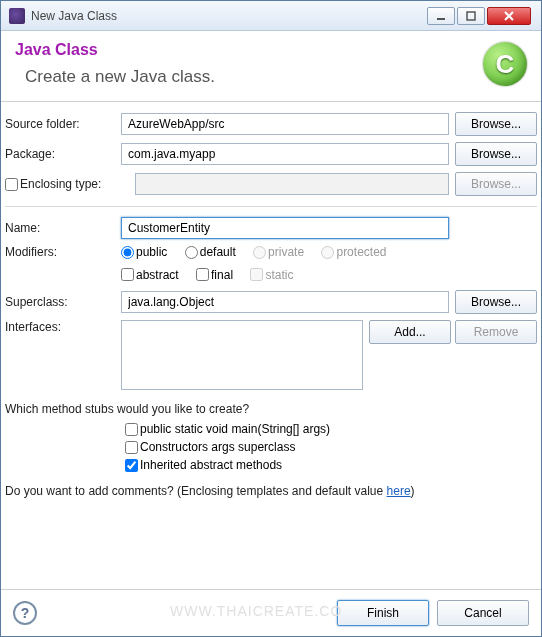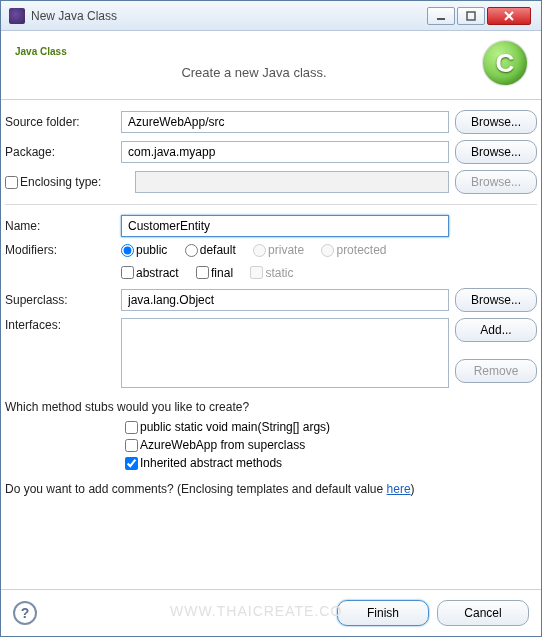--- a/index.html
+++ b/index.html
@@ -8,39 +8,39 @@
 .window { width: 542px; height: 637px; background: #fff; border: 1px solid #5a7ca0; display: flex; flex-direction: column; }
 .titlebar { height: 30px; background: linear-gradient(#f4f8fc,#dde8f5); display: flex; align-items: center; padding: 0 10px 0 8px; border-bottom: 1px solid #b8c8da; }
 .titlebar .icon { width: 16px; height: 16px; margin-right: 6px; background: radial-gradient(circle at 40% 40%, #6b4ba0, #3a2560); border-radius: 2px; }
 .titlebar .title { flex: 1; color: #444; }
 .titlebar .btn { width: 28px; height: 18px; margin-left: 2px; border: 1px solid #8aa0b8; border-radius: 2px; display: flex; align-items: center; justify-content: center; background: linear-gradient(#fdfdfd,#e3ecf6); }
 .titlebar .btn.close { background: linear-gradient(#f08080,#d02020); border-color: #a01818; color: #fff; width: 44px; }
 .titlebar .btn svg { stroke: #555; }
 
 .banner { background: #fff; padding: 10px 14px 14px; display: flex; align-items: center; border-bottom: 1px solid #d0d0d0; }
 .banner .txt { flex: 1; }
-.banner h1 { margin: 0 0 4px; font-size: 10px; font-weight: bold; color: #4d7c0f; }
-.banner p { margin: 8px 0 0 10px; color: #555; font-size: 13px; text-align: center; }
+.banner h1 { margin: 0 0 4px; font-size: 16px; font-weight: bold; color: #a21caf; }
+.banner p { margin: 8px 0 0 10px; color: #555; font-size: 17px; }
 .banner .big-icon { width: 44px; height: 44px; border-radius: 50%; background: radial-gradient(circle at 35% 30%, #b8f088, #4ab020); display: flex; align-items: center; justify-content: center; font-size: 26px; font-weight: bold; color: #fff; text-shadow: 0 1px 2px #2a6010; box-shadow: inset -3px -3px 6px rgba(0,0,0,.2), 0 0 2px #888; }
 
 .content { flex: 1; padding: 10px 4px; overflow: auto; display: flex; flex-direction: column; gap: 6px; }
 .row { display: flex; align-items: center; gap: 6px; }
 .row label.col { width: 110px; color: #222; }
 .row input[type=text] { flex: 1; height: 22px; border: 1px solid #a8b8c8; padding: 0 6px; background: #fff; }
 .row input[type=text]:disabled { background: #f2f2f2; color: #888; }
 .row input.focus { border: 1px solid #4a90d0; box-shadow: 0 0 2px #4a90d0; }
-.btn-std { width: 82px; height: 24px; border: 1px solid #9aaabb; background: linear-gradient(#fdfdfd,#e8eef6); border-radius: 10px; cursor: pointer; }
+.btn-std { width: 82px; height: 24px; border: 1px solid #9aaabb; background: linear-gradient(#fdfdfd,#e8eef6); border-radius: 2px; cursor: pointer; }
 .btn-std:disabled { color: #999; }
 .sep { height: 1px; background: #d8d8d8; margin: 4px 0; }
 .checkbox, .radio { display: inline-flex; align-items: center; gap: 2px; margin-right: 14px; }
 .checkbox input, .radio input { margin: 0; }
 .disabled-text { color: #999; }
 .modifiers-block { display: flex; flex-direction: column; gap: 6px; padding-left: 0; }
 .interfaces-box { flex: 1; height: 70px; border: 1px solid #a8b8c8; background: #fff; }
-.side-btns { display: flex; flex-direction: column; gap: 17px; }
+.side-btns { display: flex; gap: 4px; }
 .section-q { color: #222; margin-top: 6px; }
 .indent { padding-left: 120px; display: flex; flex-direction: column; gap: 4px; }
 a.link { color: #1a60c0; text-decoration: underline; cursor: pointer; }
 
 .footer { border-top: 1px solid #d0d0d0; padding: 10px 12px; display: flex; align-items: center; }
 .footer .help { width: 24px; height: 24px; border: 2px solid #7a90a8; border-radius: 50%; display: flex; align-items: center; justify-content: center; color: #5a7090; font-weight: bold; font-size: 14px; cursor: pointer; }
 .footer .spacer { flex: 1; }
 .footer .btn-std { width: 92px; height: 26px; }
 .footer .primary { border: 1px solid #4a90d0; box-shadow: 0 0 2px #4a90d0; }
 .watermark { position: absolute; bottom: 18px; left: 170px; color: #e0e0e0; font-size: 14px; letter-spacing: 1px; pointer-events: none; }
@@ -165,21 +165,21 @@
     </div>
 
     <div class="section-q">Which method stubs would you like to create?</div>
     <div class="indent">
       <label class="checkbox">
           <input type="checkbox" style="">
           <span>public static void main(String[] args)</span>
         </label>
       <label class="checkbox">
           <input type="checkbox" style="">
-          <span>AzureWebApp from superclass</span>
+          <span>Constructors args superclass</span>
         </label>
       <label class="checkbox">
           <input type="checkbox" checked="" style="">
           <span>Inherited abstract methods</span>
         </label>
     </div>
 
     <div class="section-q">
       <span>Do you want to add comments? (Enclosing templates and default value </span><a class="link">here</a><span>)</span>
     </div>

